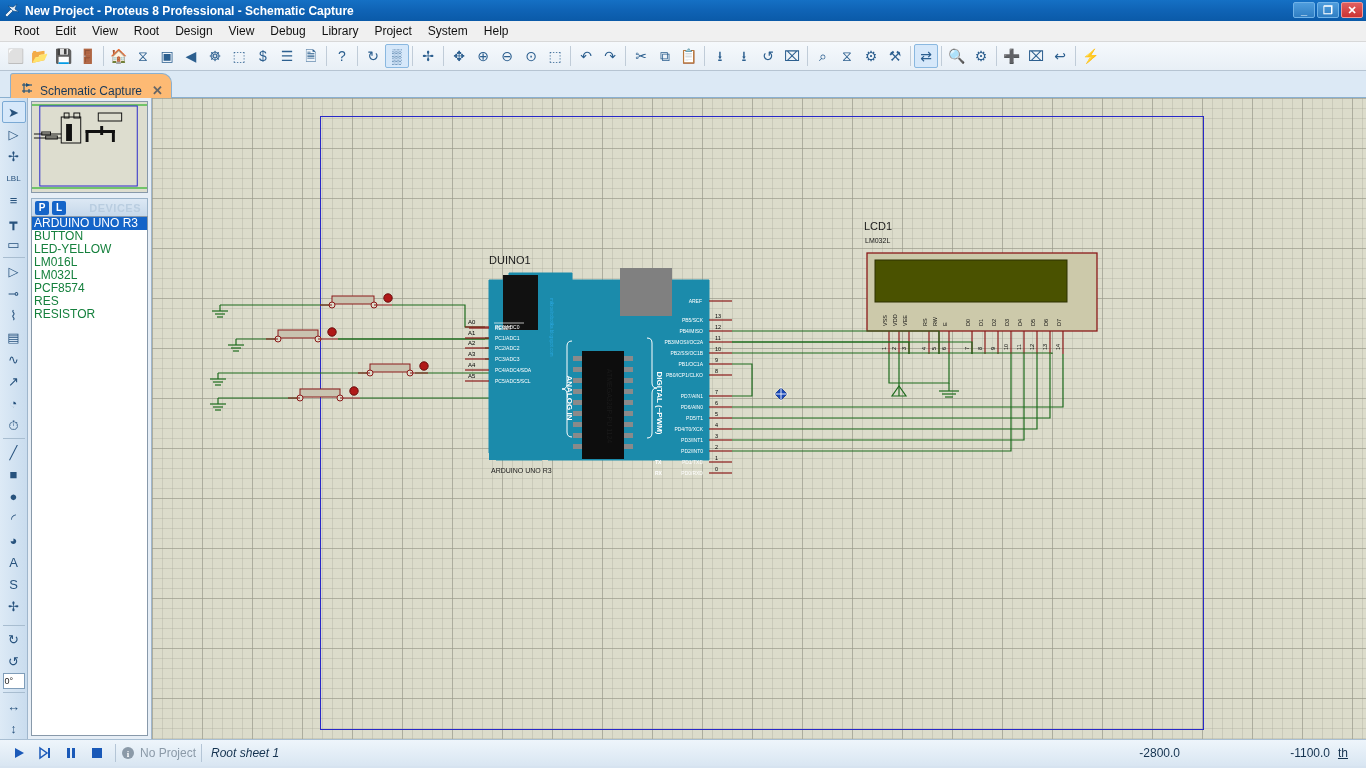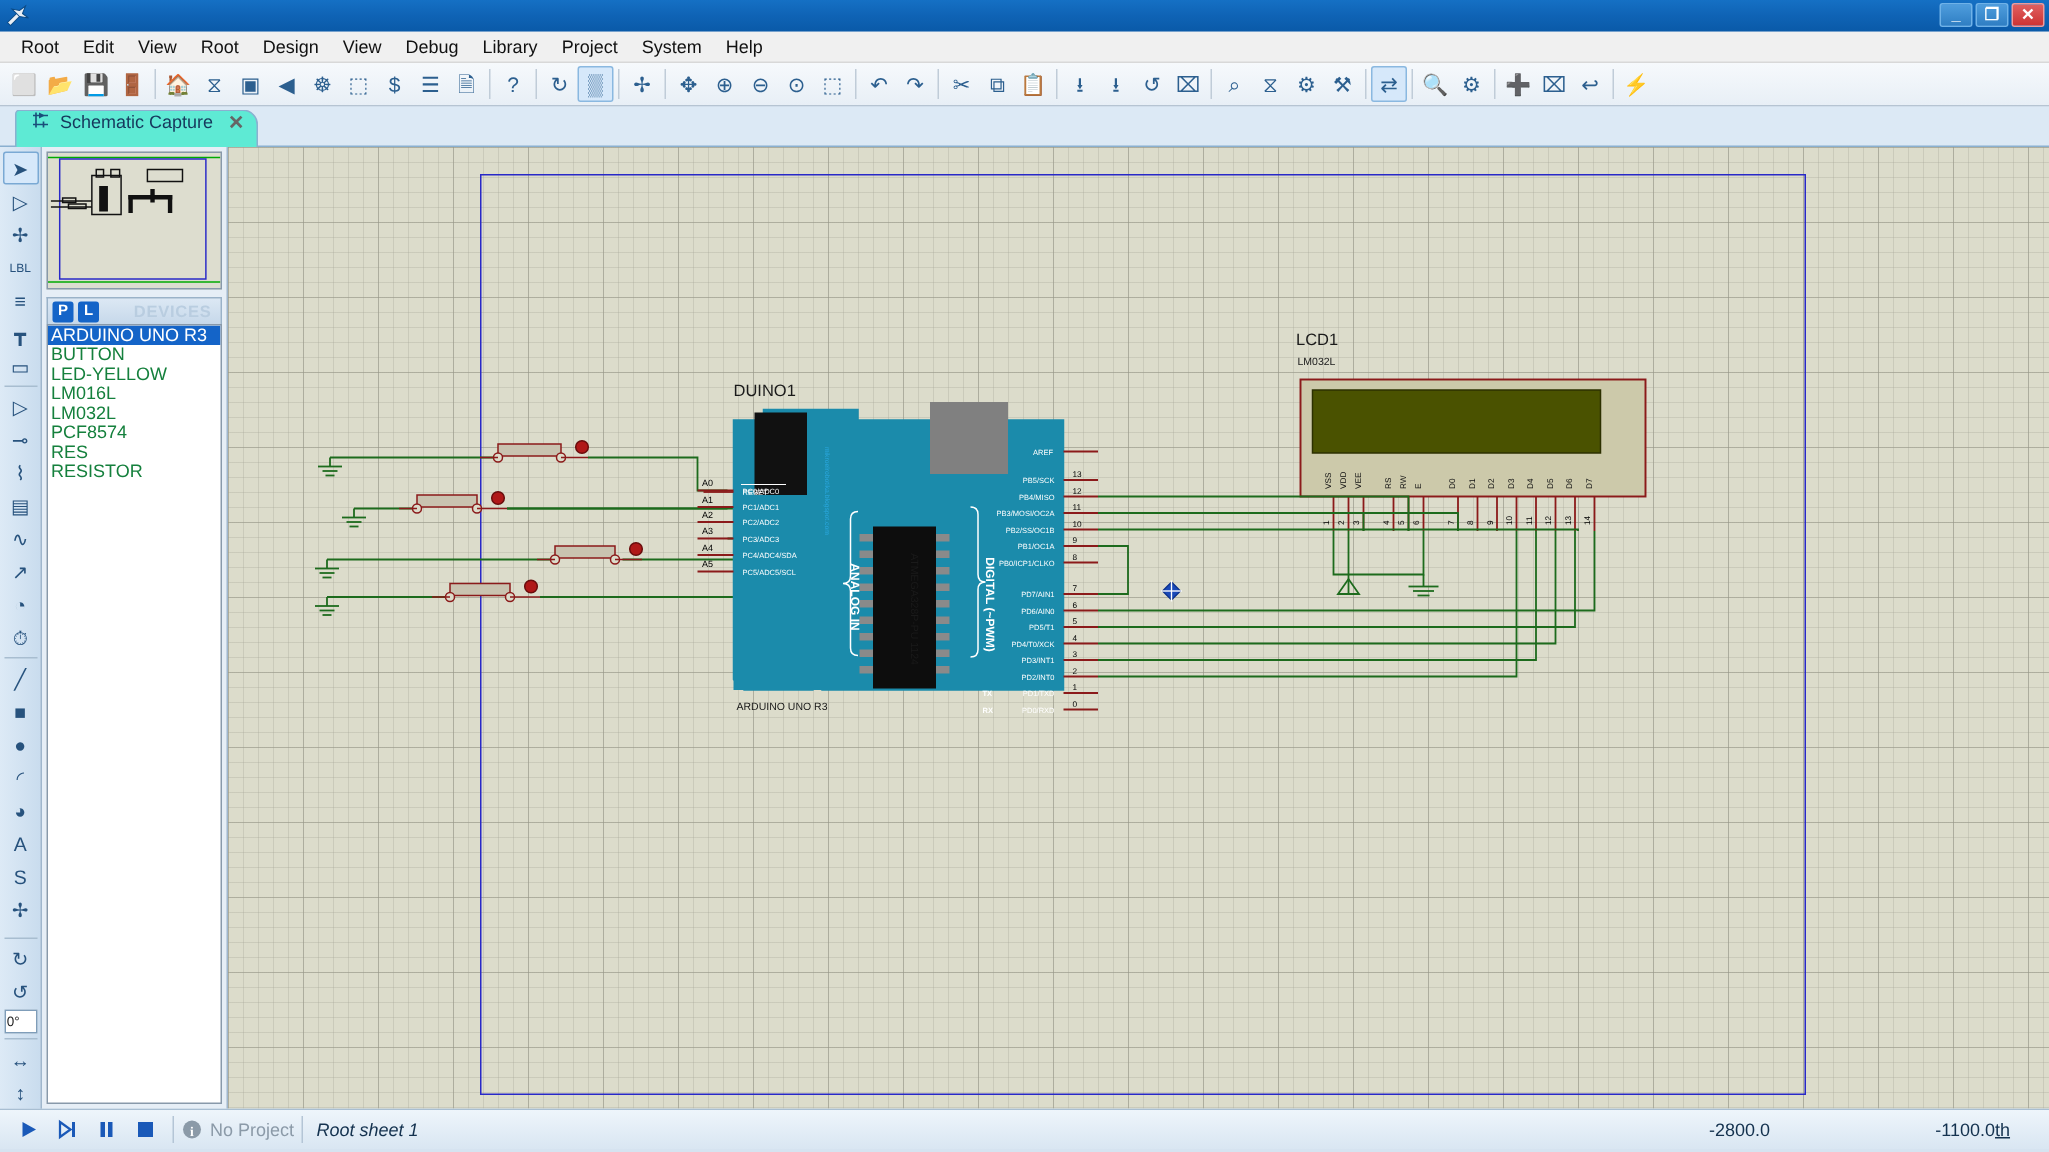--- a/index.html
+++ b/index.html
@@ -56,23 +56,23 @@
   .tb-btn.active{ background:#d6e8fa; border:1px solid #8ab8e0;}
   .tb-sep{ width:1px;height:20px;background:#c0ccd8;margin:0 3px;flex:none;}
 
   
   #tabstrip{
     height:27px; background:#dce9f5; position:relative;
     border-bottom:1px solid #8ab0d0;
   }
   #tab1{
     position:absolute;left:10px;top:2px;height:25px;
-    background:#5eead4; border:1px solid #8ab0d0; border-bottom:none;
+    background:#fdba74; border:1px solid #8ab0d0; border-bottom:none;
     border-radius:3px 10px 0 0;
-    display:flex;align-items:flex-start;padding:0 8px 0 10px;gap:6px;
+    display:flex;align-items:flex-end;padding:0 8px 0 10px;gap:6px;
     font-size:12px; color:#16385c;
   }
   #tab1 .tclose{ color:#666; font-size:13px; font-weight:bold; margin-left:4px;}
 
   
   #main{ display:flex; height:641px; }
 
   
   #vtools{
     width:28px; background:linear-gradient(to right,#ddeaf6,#c9dcee);
@@ -145,40 +145,41 @@
     background:linear-gradient(to bottom,#eef5fb,#d9e6f2);
     border-top:1px solid #a8bed2;
     display:flex;align-items:center;padding-left:6px;font-size:12px;color:#14324f;
   }
   .sb-btn{width:26px;height:20px;display:flex;align-items:center;justify-content:center;flex:none;}
   .sb-sep{width:1px;height:18px;background:#b4c5d6;margin:0 5px;flex:none;}
   #msgs{color:#8b9aa8;display:flex;align-items:center;gap:5px;}
   #rootsheet{padding-left:4px;font-style:italic;}
   .sb-spacer{flex:1;}
   .coord{ width:150px;text-align:right; color:#14324f;}
-  .unit{ width:36px;text-align:left;padding-right:10px;color:#14324f;text-decoration:underline;}
+  .unit{ width:36px;text-align:center;padding-right:10px;color:#14324f;text-decoration:underline;}
 
   
   .pinlbl{font-family:"Liberation Sans",sans-serif;font-size:5px;fill:#ffffff;}
   .pinnum{font-family:"Liberation Sans",sans-serif;font-size:5.5px;fill:#000;}
   .netlbl{font-family:"Liberation Sans",sans-serif;font-size:6px;fill:#000;}
   .refdes{font-family:"Liberation Sans",sans-serif;font-size:11px;fill:#1a1a1a;}
   .valtxt{font-family:"Liberation Sans",sans-serif;font-size:7px;fill:#1a1a1a;}
   .lcdpin{font-family:"Liberation Sans",sans-serif;font-size:5.5px;fill:#111;}
 </style>
 </head>
 <body>
 
 <div id="titlebar">
   <span class="app-icon">
     <svg width="16" height="16" viewBox="0 0 16 16">
       <path d="M1 12 L7 6 L4 3 L9 4 L13 1 L11 6 L15 9 L9 8 L3 14 Z" fill="#e8eef5" stroke="#0a4a86" stroke-width="0.7"></path>
       <path d="M7 6 L9 8" stroke="#0a4a86" stroke-width="0.7"></path>
     </svg>
   </span>
+  <span>New Project - Proteus 8 Professional - Schematic Capture</span>
   <span class="win-btns">
     <span class="win-btn">_</span>
     <span class="win-btn">❐</span>
     <span class="win-btn close">✕</span>
   </span>
 </div>
 
 <div id="menubar">
     <div class="mi">Root</div>
     <div class="mi">Edit</div>

